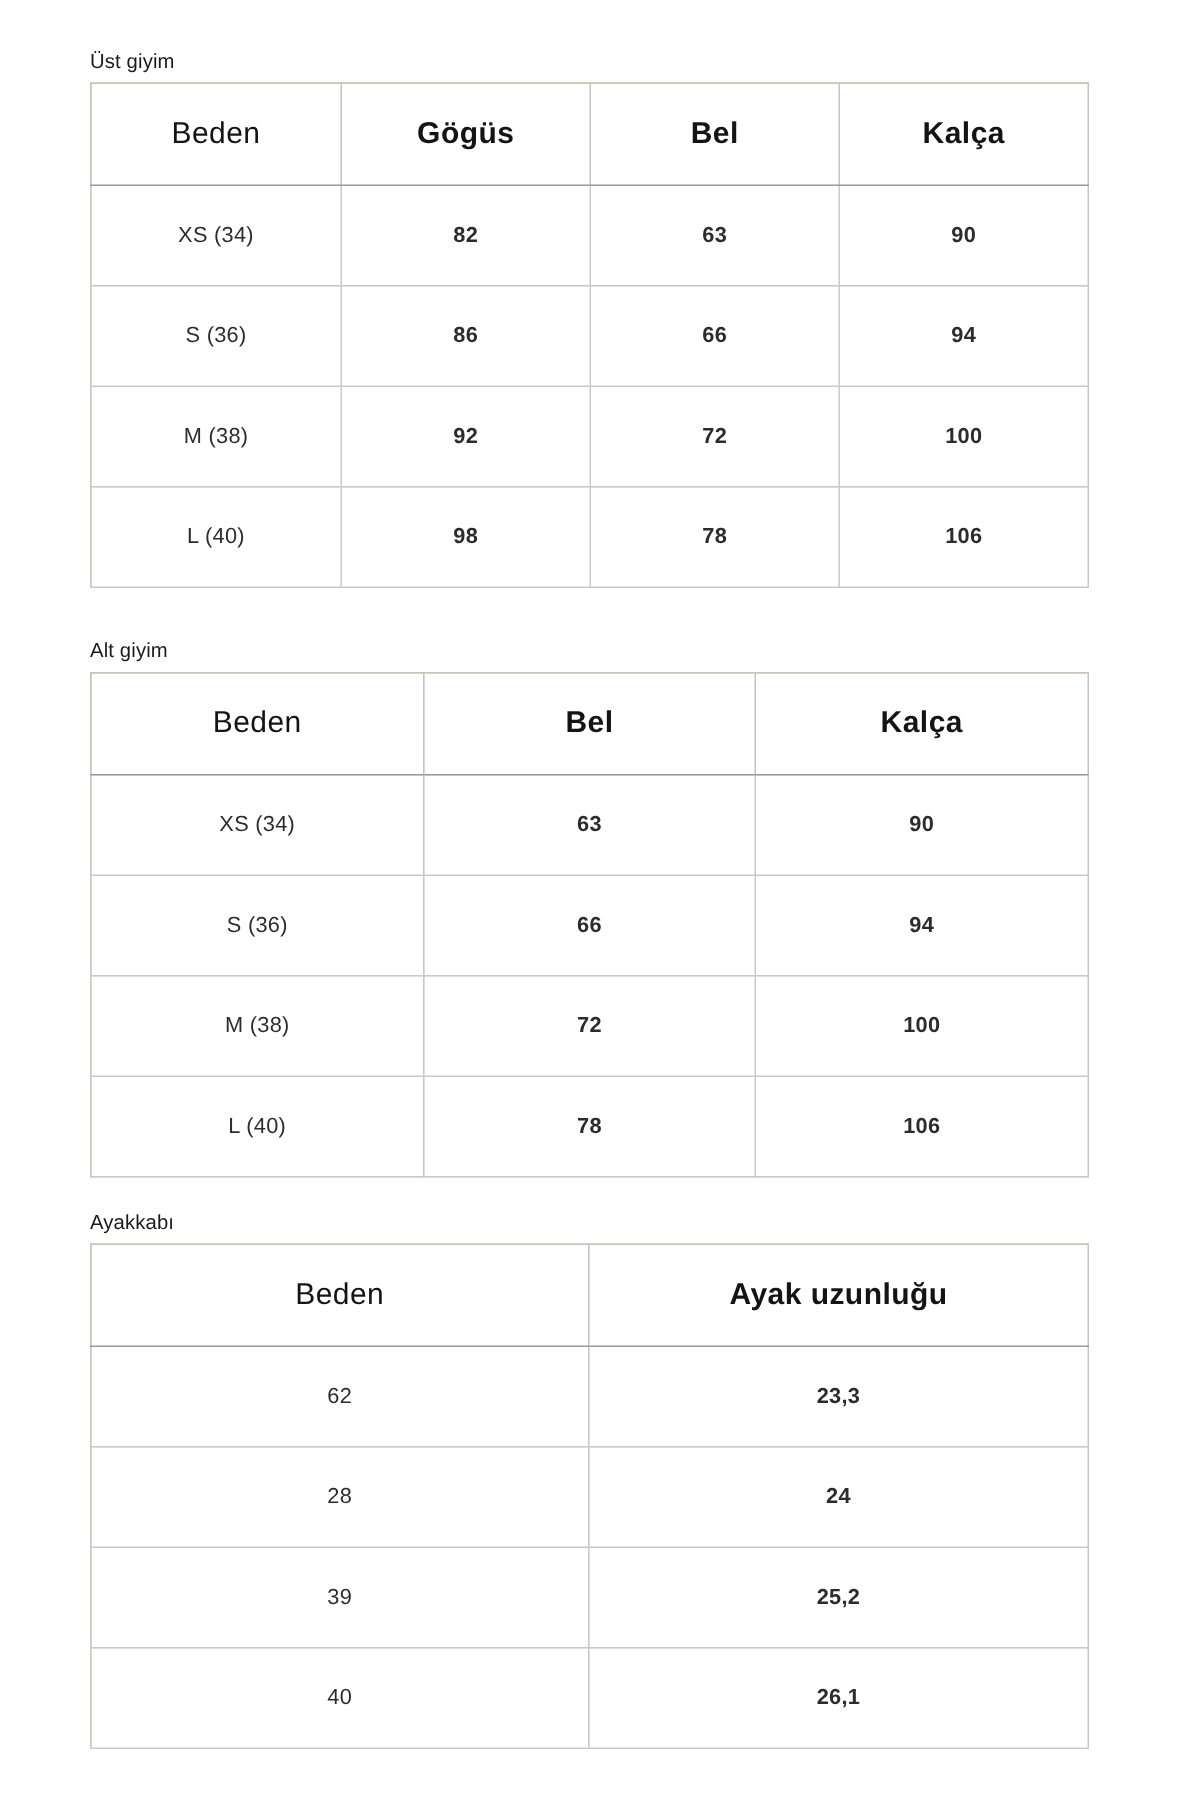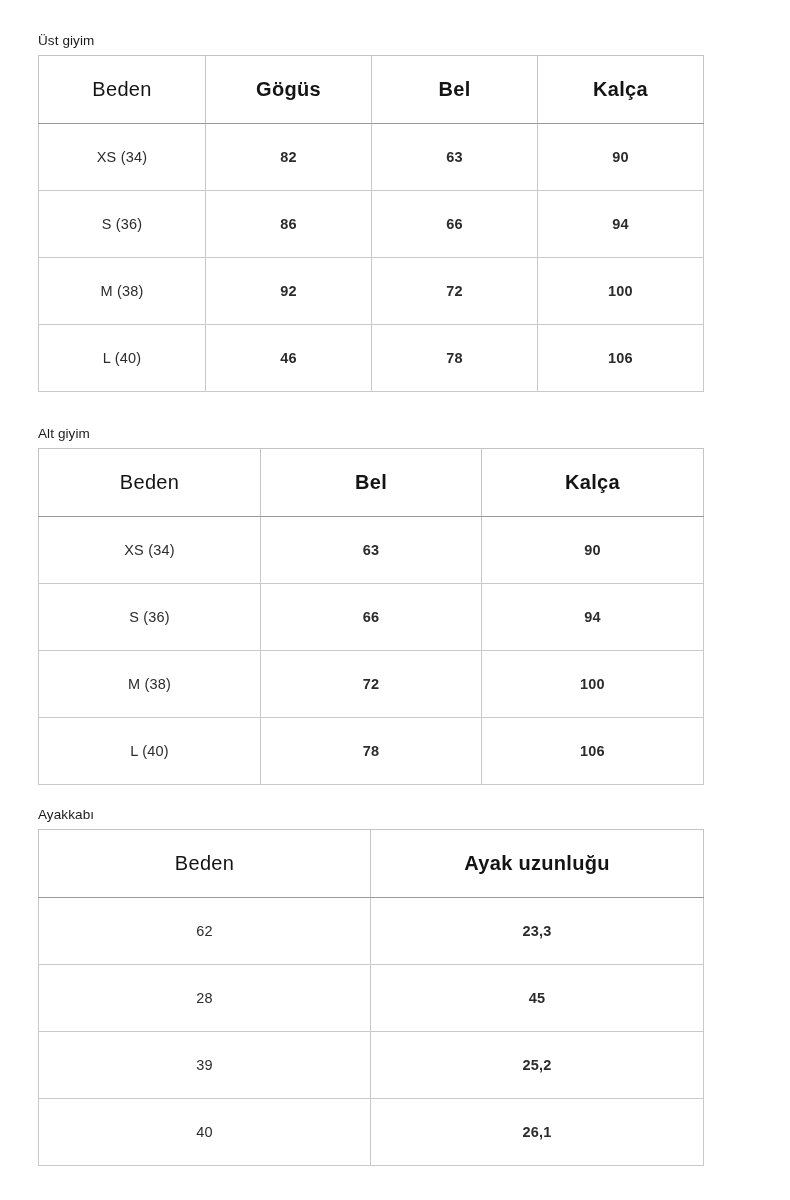--- a/index.html
+++ b/index.html
@@ -22,21 +22,21 @@
     position: absolute;
     left: 0;
     top: 0;
     width: 790px;
     height: 1200px;
     padding: 0;
   }
 
   .section {
     position: absolute;
-    left: 38px;
+    left: 60px;
     width: 665px;
   }
 
   .section-label {
     font-size: 13.5px;
     line-height: 18px;
     color: #1a1a1a;
     letter-spacing: 0.1px;
     font-weight: 400;
     margin: 0 0 5px 0;
@@ -129,21 +129,21 @@
             <td>94</td>
           </tr>
           <tr>
             <td>M (38)</td>
             <td>92</td>
             <td>72</td>
             <td>100</td>
           </tr>
           <tr>
             <td>L (40)</td>
-            <td>46</td>
+            <td>98</td>
             <td>78</td>
             <td>106</td>
           </tr>
         </tbody>
       </table>
     </div>
     <div class="section" style="top: 425px;">
       <div class="section-label">Alt giyim</div>
       <table class="size-table">
         <colgroup>
@@ -195,21 +195,21 @@
             <th>Ayak uzunluğu</th>
           </tr>
         </thead>
         <tbody>
           <tr>
             <td>62</td>
             <td>23,3</td>
           </tr>
           <tr>
             <td>28</td>
-            <td>45</td>
+            <td>24</td>
           </tr>
           <tr>
             <td>39</td>
             <td>25,2</td>
           </tr>
           <tr>
             <td>40</td>
             <td>26,1</td>
           </tr>
         </tbody>

